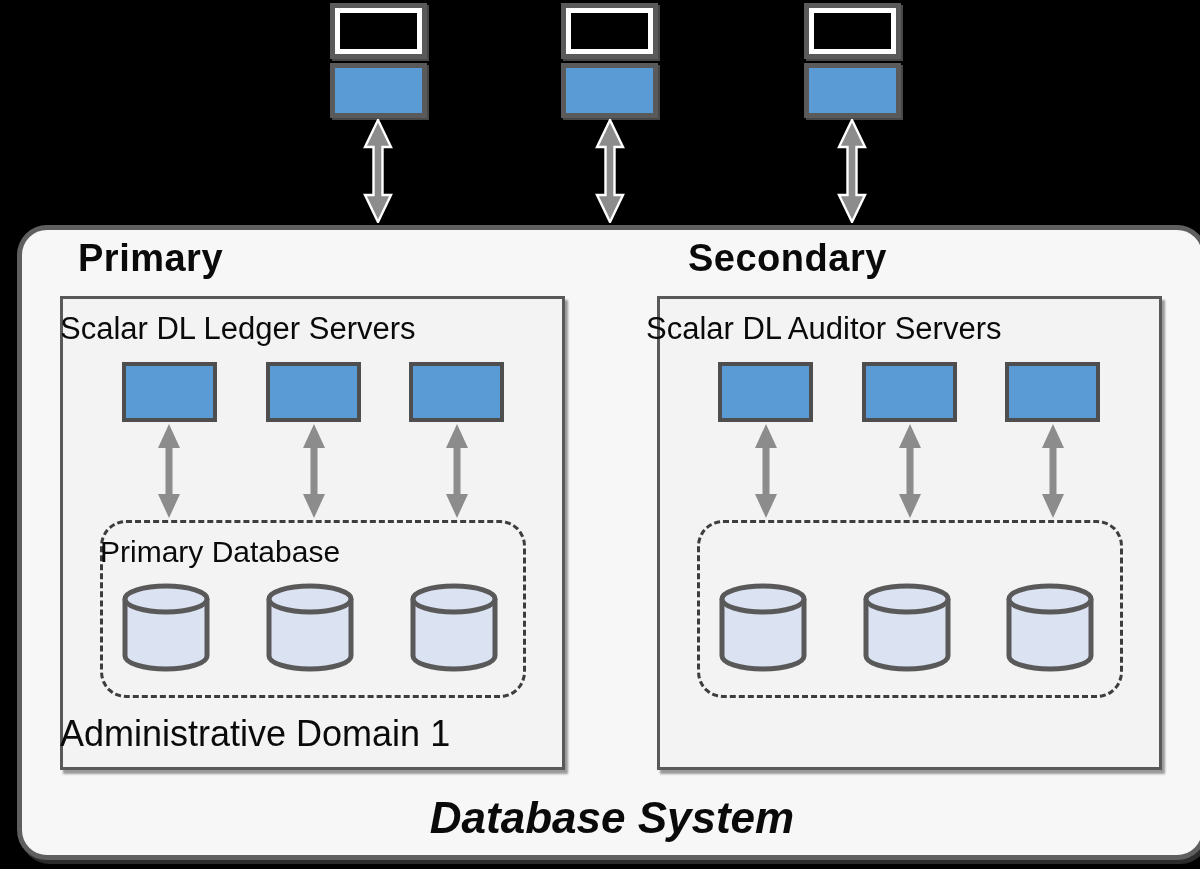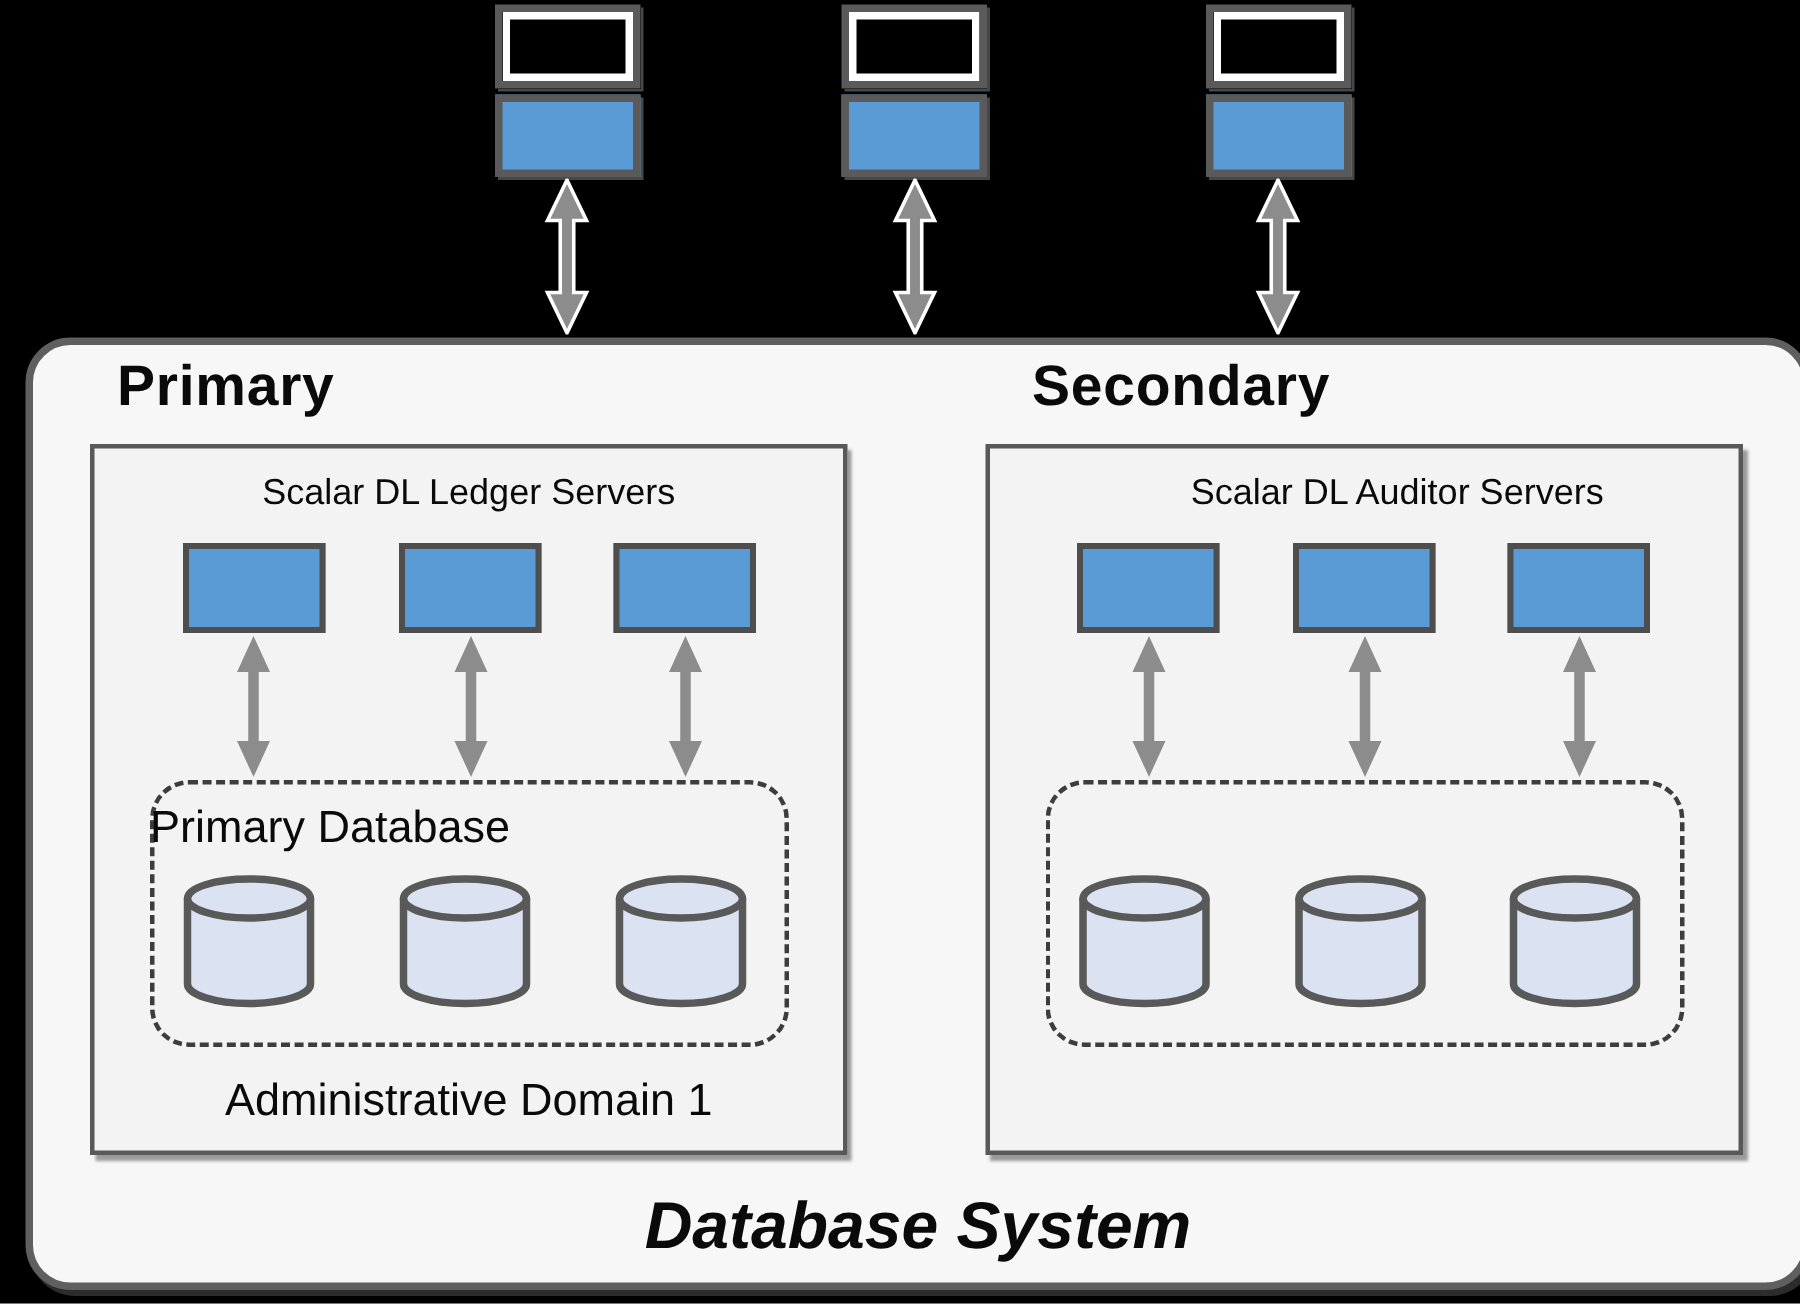--- a/index.html
+++ b/index.html
@@ -55,41 +55,41 @@
     letter-spacing:0.5px;
   }
   .inner-box{
     position:absolute;top:296px;width:505px;height:474px;
     background:var(--inner-fill);
     border:3px solid var(--border-gray);
     box-shadow:3px 4px 2px rgba(0,0,0,0.38);
   }
   .servers-title{
     position:absolute;top:310px;width:505px;
-    text-align:center;font-size:24px;line-height:38px;
+    text-align:left;font-size:31px;line-height:38px;
   }
   .server-box{
     position:absolute;top:362px;width:95px;height:60px;
     background:var(--server-blue);
     border:4px solid #4E4E4E;
   }
   .dashed-box{
     position:absolute;top:520px;width:426px;height:178px;
     border:3px dashed var(--dashed-border);
     border-radius:26px;
     background:transparent;
   }
   .db-title{
     position:absolute;top:532px;width:426px;
     text-align:left;font-size:30px;line-height:40px;
   }
   .cylinder{position:absolute;top:582px;}
   .admin-label{
     position:absolute;top:714px;width:505px;
-    text-align:center;font-size:30px;line-height:40px;
+    text-align:left;font-size:36px;line-height:40px;
   }
   .system-label{
     position:absolute;left:5px;top:793px;width:1190px;
     text-align:center;font-size:44px;font-weight:bold;line-height:50px;font-style:italic;
   }
 </style>
 </head>
 <body>
 
 <div class="stage">
@@ -150,21 +150,21 @@
   </svg>
   <svg class="cylinder" style="left:395px" width="94" height="92" viewBox="0 0 94 92">
     <path d="M6 17 v57 a41 13 0 0 0 82 0 V17" fill="#DBE2F2" stroke="#595959" stroke-width="5"></path>
     <ellipse cx="47" cy="17" rx="41" ry="13" fill="#DBE2F2" stroke="#595959" stroke-width="5"></ellipse>
   </svg>
 
   <div class="admin-label" style="left:48px">Administrative Domain 1</div>
 
   <div class="domain-header" style="left:676px">Secondary</div>
   <div class="inner-box" style="left:645px"></div>
-  <div class="servers-title" style="left:667px">Scalar DL Auditor Servers</div>
+  <div class="servers-title" style="left:634px">Scalar DL Auditor Servers</div>
 
   <div class="server-box" style="left:706px"></div>
   <div class="server-box" style="left:850px"></div>
   <div class="server-box" style="left:993px"></div>
 
   <svg class="varrow" style="left:739px;top:423px" width="30" height="96" viewBox="0 0 30 96">
     <polygon points="15,1 26,25 18.5,25 18.5,71 26,71 15,95 4,71 11.5,71 11.5,25 4,25" fill="#8C8C8C"></polygon>
   </svg>
   <svg class="varrow" style="left:883px;top:423px" width="30" height="96" viewBox="0 0 30 96">
     <polygon points="15,1 26,25 18.5,25 18.5,71 26,71 15,95 4,71 11.5,71 11.5,25 4,25" fill="#8C8C8C"></polygon>

